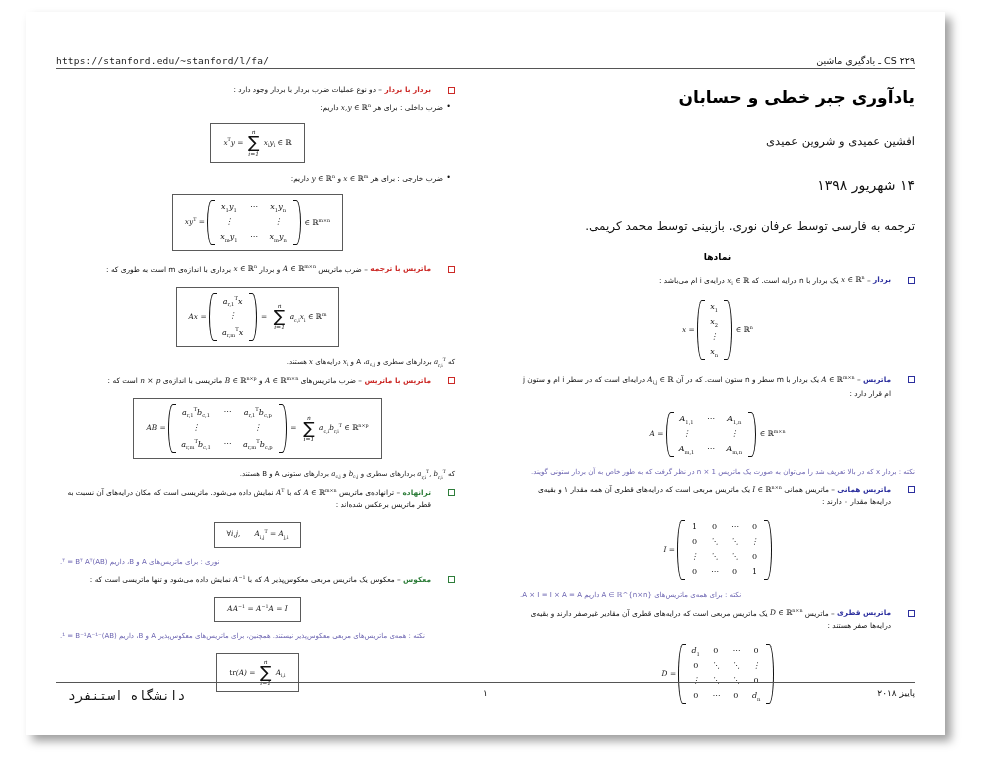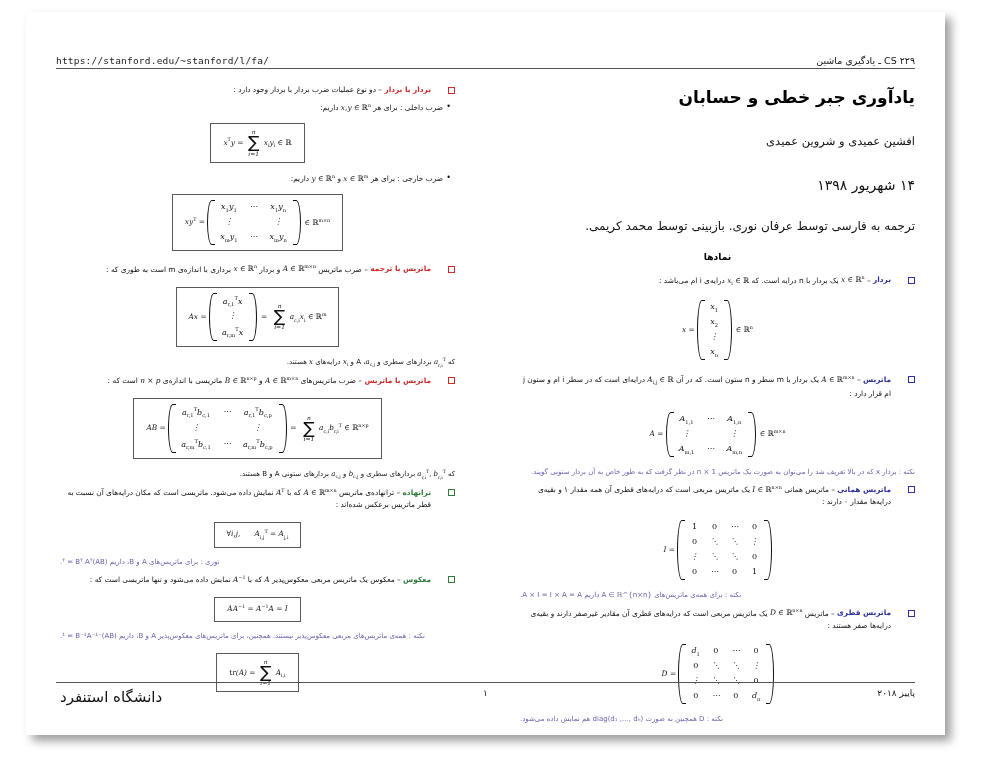--- a/index.html
+++ b/index.html
@@ -47,21 +47,21 @@
   }
   
   .ftr {
     position: absolute;
     left: 30px; right: 30px; bottom: 30px;
     height: 22px;
     border-top: 1px solid #555;
     direction: rtl;
   }
   .ftr-right { position:absolute; right:0; top:5px; font-size:9px; color:#111; white-space:nowrap;}
-  .ftr-left  { position:absolute; left:4px;  top:5px; font-size:15px; color:#111; white-space:nowrap;}
+  .ftr-left  { position:absolute; left:12px;  top:5px; font-size:13px; color:#111; white-space:nowrap;font-family:Liberation Mono, monospace;}
   .ftr-mid   { position:absolute; left:50%; transform:translateX(-50%); top:5px; font-size:9px; color:#111;}
 
   
   .col {
     position: absolute;
     top: 72px;
     width: 395px;
     direction: rtl;
     text-align: right;
     font-size: 7.4px;
@@ -322,21 +322,20 @@
                     <td>⋯</td>
                     <td class="mr">0</td>
                     <td><span class="mi">d</span><sub>n</sub></td>
                   </tr>
             </tbody>
               </table>
             <span class="paren paren-r"></span>
           </span>
         </span>
       </div>
-      <div class="note note-c">نکته : D همچنین به صورت diag(d₁ ,..., dₙ) هم نمایش داده می‌شود.</div>
     </div>
 
     <div class="col" id="col-left">
 
 
       <div class="item" style="color:#cc2a27">
         <span class="sq"></span>
         <span class="kw kw-red">بردار با بردار</span><span class="body-txt"> – دو نوع عملیات ضرب بردار با بردار وجود دارد :</span>
       </div>
 

